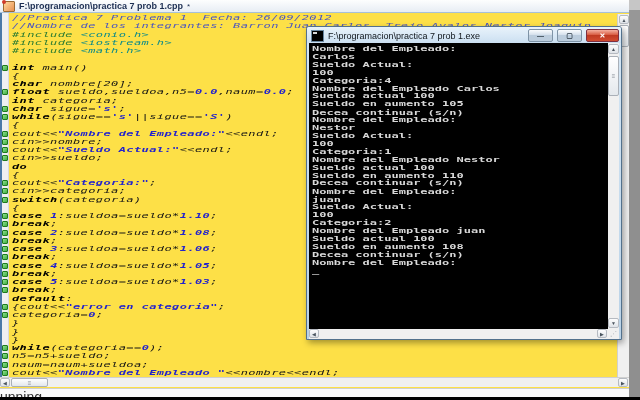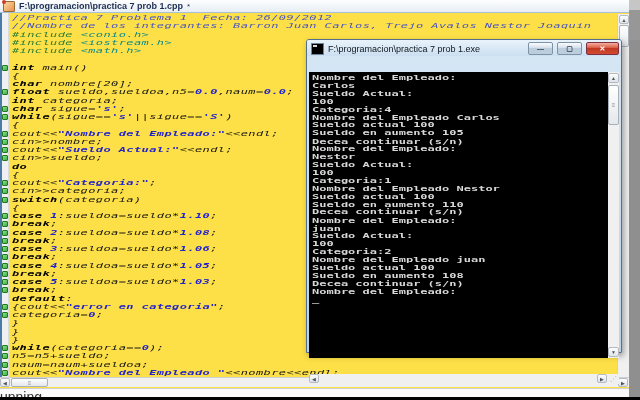--- a/index.html
+++ b/index.html
@@ -45,36 +45,36 @@
   .sb-btn{position:absolute;display:flex;align-items:center;justify-content:center;
     background:linear-gradient(#fdfdfd,#dfe3e8);border:1px solid #b5bac1;border-radius:2px;
     font-size:5px;color:#4a545e;box-sizing:border-box;}
   .sb-thumb{position:absolute;background:linear-gradient(#ffffff,#e4e8ec);
     border:1px solid #aab0b8;border-radius:2px;display:flex;align-items:center;justify-content:center;
     font-size:6px;color:#8a9098;box-sizing:border-box;}
   .statusbar{position:absolute;left:0;top:388px;width:629px;height:9px;background:#fafafa;
     border-top:1px solid #cfcfcf;font-size:14px;color:#303030;overflow:hidden;z-index:20;}
   .statusbar span{position:relative;left:0px;top:0px;}
   
-  .console{position:absolute;left:306px;top:39px;width:316px;height:314px;z-index:25;
+  .console{position:absolute;left:306px;top:26px;width:316px;height:314px;z-index:25;
     background:linear-gradient(#d6e7f5,#b9d2e7);border:1px solid #53718c;border-radius:3px 3px 0 0;
     box-shadow:2px 3px 6px rgba(0,0,0,0.35);box-sizing:border-box;}
   .c-titlebar{height:15px;display:flex;align-items:center;gap:4px;padding:1px 2px 0 4px;
     background:linear-gradient(#e9f3fb,#cbdff1);border-radius:2px 2px 0 0;}
   .console-icon{width:11px;height:10px;background:#000;border:1px solid #6a87a0;position:relative;flex:0 0 auto;}
   .console-icon:before{content:"";position:absolute;left:1px;top:1px;width:4px;height:2px;background:#d8d8d8;}
   .c-title{flex:1;font-size:9px;color:#10161c;white-space:nowrap;overflow:hidden;}
   .c-btn{width:25px;height:13px;display:flex;align-items:center;justify-content:center;
     border:1px solid #7e93a6;border-radius:2px;box-sizing:border-box;
     background:linear-gradient(#fbfdfe,#cfdcea 50%,#bccddd 50%);
     font-size:7px;color:#2c3a46;font-weight:bold;line-height:1;}
   .c-btn.close{width:33px;background:linear-gradient(#f4b0a0,#d85a40 45%,#c03a22 50%,#d24b30);
     border-color:#7e3040;color:#fff;}
   .c-btn i{font-style:normal;transform:translateY(-0.5px);}
-  .c-body{display:flex;height:286px;margin:16px 2px;}
+  .c-body{display:flex;height:286px;margin:0 2px;}
   .c-screen{flex:1;background:var(--console-bg);overflow:hidden;position:relative;}
   .c-text-scale{position:absolute;left:3px;top:2px;transform:scale(1,0.6);transform-origin:0 0;
     font-family:"DejaVu Sans Mono",monospace;font-weight:bold;font-size:12px;line-height:13.2px;
     color:var(--console-text);white-space:pre;}
   .c-vscroll{width:11px;background:#f0f0f0;position:relative;flex:0 0 auto;}
   .c-hscroll{position:relative;height:10px;margin:0 2px;background:#f0f0f0;}
   .c-grip{position:absolute;right:0;top:0;width:11px;height:10px;color:#9aa0a8;font-size:7px;
     display:flex;align-items:center;justify-content:center;}
 </style>
 </head>

